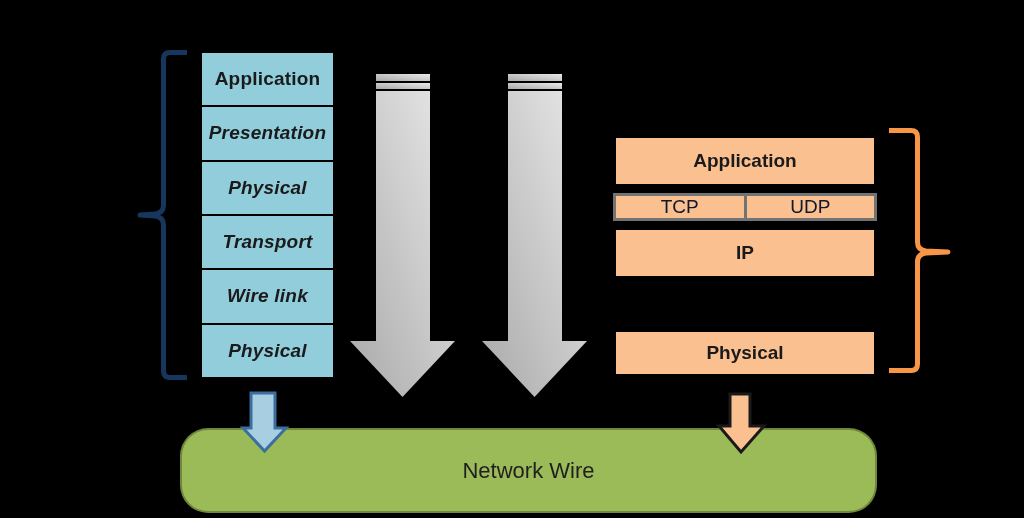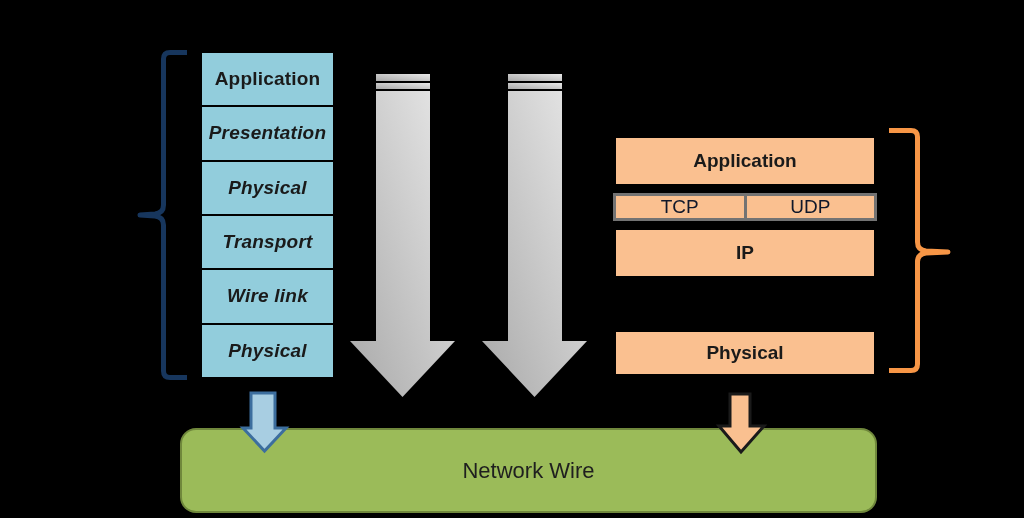--- a/index.html
+++ b/index.html
@@ -55,21 +55,21 @@
     border:3px solid #000;box-sizing:border-box;
     display:flex;align-items:center;justify-content:center;
     font-weight:bold;font-size:19px;color:#1a1a1a;
   }
 
   
   .network-wire{
     left:180px;top:428px;width:697px;height:85px;
     background:var(--network-wire-fill,#9BBB59);
     border:2px solid rgba(60,75,25,.45);
-    border-radius:16px;box-sizing:border-box;
+    border-radius:28px;box-sizing:border-box;
     display:flex;align-items:center;justify-content:center;
     font-size:22px;color:#1f1f1f;
     z-index:1;
     box-shadow:2px 2px 0 rgba(0,0,0,.25);
   }
 
   .arrow-layer{z-index:2;}
   svg{display:block;}
 </style>
 </head>

